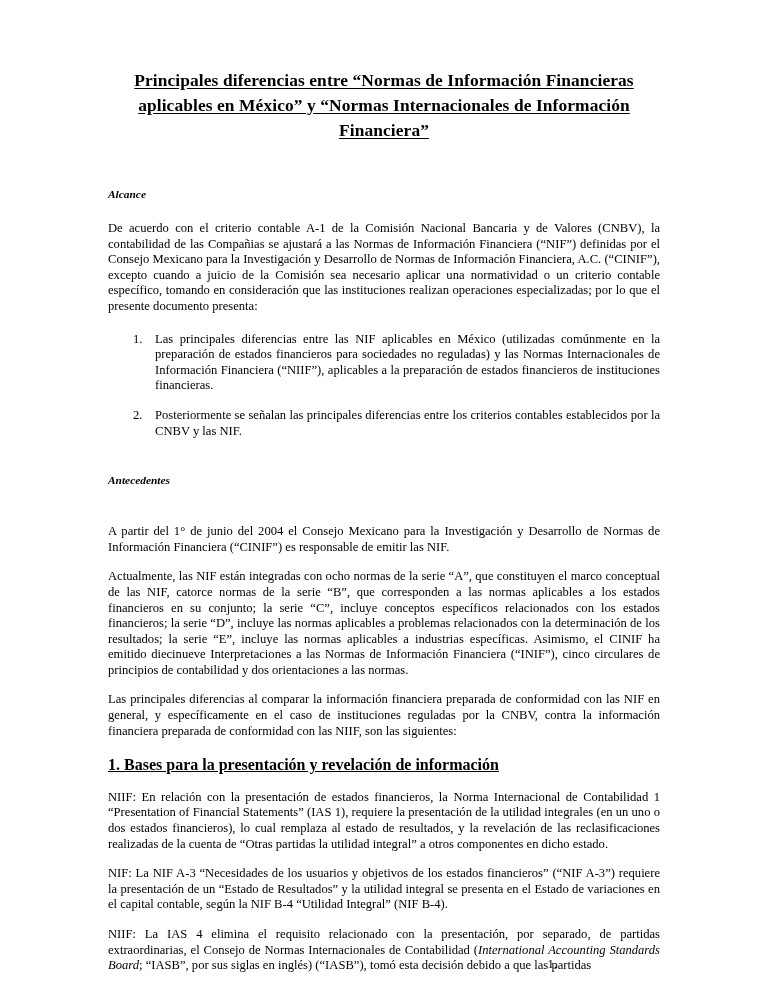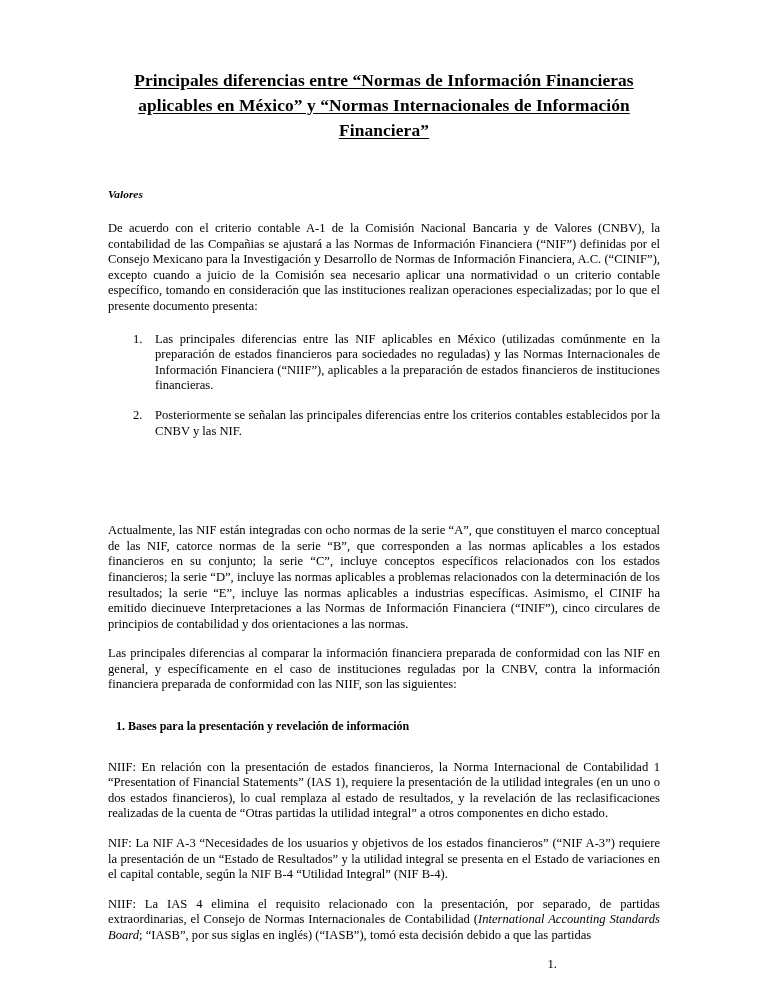--- a/index.html
+++ b/index.html
@@ -48,23 +48,24 @@
   }
   p.body-text {
     font-size: 12.6px;
     line-height: 15.6px;
     text-align: justify;
     margin: 0;
     hyphens: none;
   }
   .subsection-heading {
     font-weight: bold;
-    font-size: 12px;
+    font-size: 16px;
     line-height: 15.6px;
-    margin: 8px;
+    margin: 0;
+    text-decoration: underline;
   }
   ol.num-list {
     margin: 0;
     padding: 0;
     list-style: none;
   }
   ol.num-list > li {
     position: relative;
     padding-left: 47px;
     font-size: 12.6px;
@@ -100,44 +101,46 @@
 </head>
 <body>
 
 <div class="page">
   <div class="content">
 
     <h1 class="doc-title">Principales diferencias entre “Normas de Información Financieras aplicables en México” y “Normas Internacionales de Información Financiera”</h1>
 
     <div class="gap-title-alcance"></div>
 
-    <div class="section-heading">Valores</div>
+    <div class="section-heading">Alcance</div>
 
     <div class="gap-alcance-body"></div>
 
     <p class="body-text">De acuerdo con el criterio contable A-1 de la Comisión Nacional Bancaria y de Valores (CNBV), la contabilidad de las Compañias se ajustará a las Normas de Información Financiera (“NIF”)  definidas por el Consejo Mexicano para la Investigación y Desarrollo de Normas de Información Financiera, A.C. (“CINIF”), excepto cuando a juicio de la Comisión sea necesario aplicar una normatividad o un criterio contable específico, tomando en consideración que las instituciones realizan operaciones especializadas; por lo que el presente documento presenta:</p>
 
     <div class="gap-body-list"></div>
 
     <ol class="num-list">
       <li>
         <span class="marker">1.</span>
         <span>Las principales diferencias entre las NIF aplicables en México (utilizadas comúnmente en la preparación de estados financieros para sociedades no reguladas) y las Normas Internacionales de Información Financiera (“NIIF”), aplicables a la preparación de estados financieros de instituciones financieras.</span>
       </li>
       <li style="margin-top:14px;">
         <span class="marker">2.</span>
         <span>Posteriormente se señalan las principales diferencias entre los criterios contables establecidos por la CNBV y las NIF.</span>
       </li>
     </ol>
 
     <div class="gap-list-antecedentes"></div>
 
+    <div class="section-heading">Antecedentes</div>
 
     <div class="gap-antecedentes-body"></div>
 
+    <p class="body-text">A partir del 1° de junio del 2004 el Consejo Mexicano para la Investigación y Desarrollo de Normas de Información Financiera (“CINIF”) es responsable de emitir las NIF.</p>
 
     <div class="gap-para"></div>
 
     <p class="body-text">Actualmente, las NIF están integradas con ocho normas de la serie “A”, que constituyen el marco conceptual de las NIF, catorce normas de la serie “B”, que corresponden a las normas aplicables a los estados financieros en su conjunto; la serie “C”, incluye conceptos específicos relacionados con los estados financieros; la serie “D”, incluye las normas aplicables a problemas relacionados con la determinación de los resultados; la serie “E”, incluye las normas aplicables a industrias específicas. Asimismo, el CINIF ha emitido diecinueve Interpretaciones a las Normas de Información Financiera (“INIF”), cinco circulares de principios de contabilidad y dos orientaciones a las normas.</p>
 
     <div class="gap-para"></div>
 
     <p class="body-text">Las principales diferencias al comparar la información financiera preparada de conformidad con las NIF en general, y específicamente en el caso de instituciones reguladas por la CNBV, contra la información financiera preparada de conformidad con las NIIF, son las siguientes:</p>
 
     <div class="gap-para-sub"></div>

